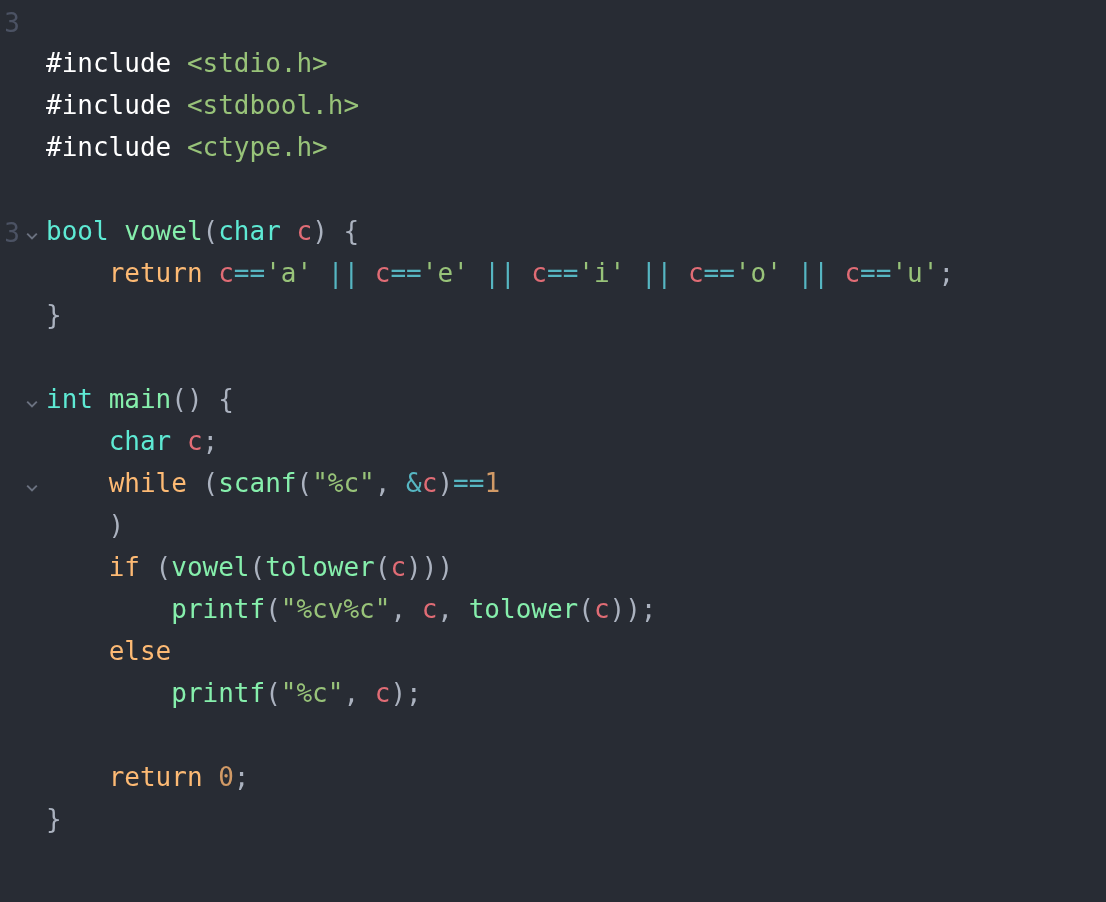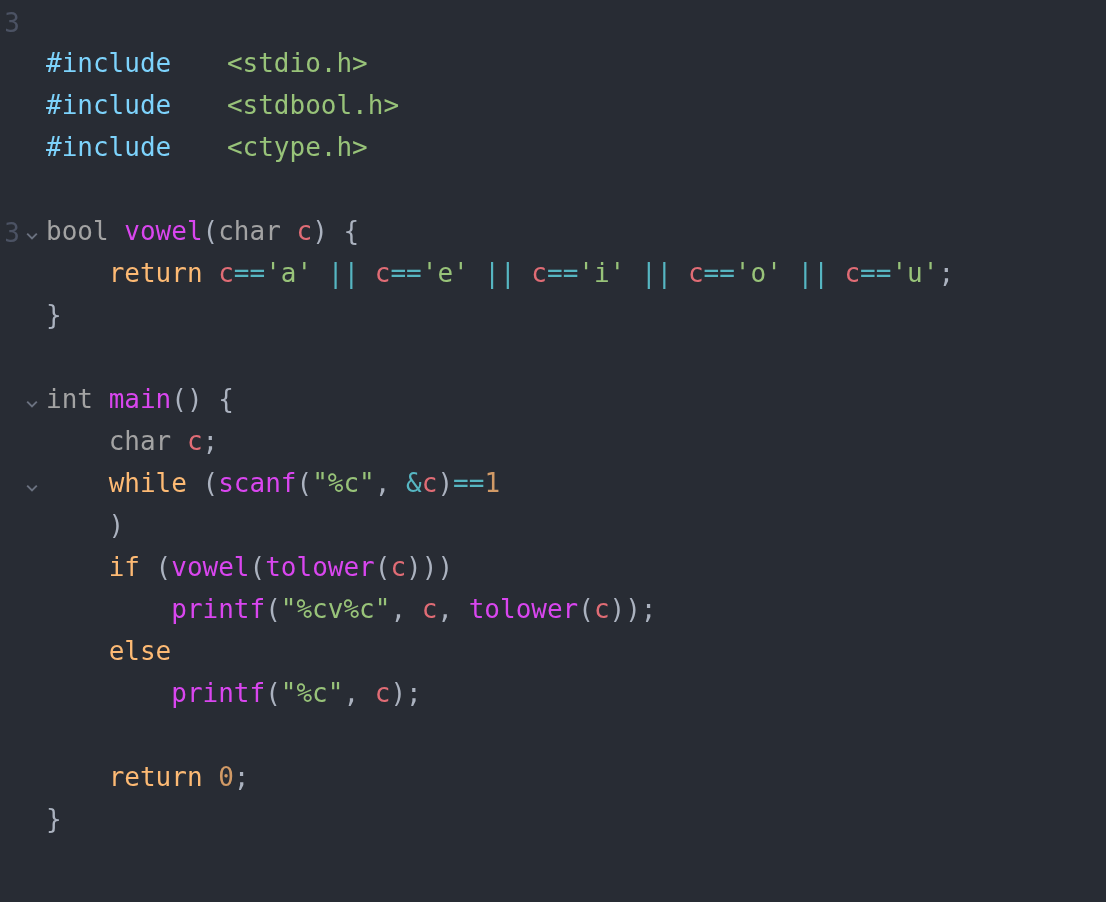--- a/index.html
+++ b/index.html
@@ -49,29 +49,29 @@
   .code-area {
     flex: 1 1 auto;
     padding-left: 8px;
     white-space: pre;
   }
   .code-line {
     height: 42px;
     white-space: pre;
   }
   
-  .pp   { color: #7dd3fc; } 
+  .pp   { color: #ffffff; } 
   .kw   { color: #fdba74; } 
-  .ty2  { color: #a3a3a3; } 
-  .fn   { color: #d946ef; } 
+  .ty2  { color: #5eead4; } 
+  .fn   { color: #86efac; } 
   .var2 { color: #e06c75; } 
   .op   { color: #56b6c2; } 
   .pun  { color: #abb2bf; } 
   .str  { color: #98c379; } 
-  .inc  { color: #98c379; margin-left: 40px; } 
+  .inc  { color: #98c379; } 
   .num  { color: #d19a66; } 
 </style>
 </head>
 <body>
 
 <div class="editor">
   <div class="gutter" id="gutter">
       <div class="gutter-row"><span class="line-num">3</span><span class="fold-icon"></span></div>
       <div class="gutter-row"><span class="line-num"> </span><span class="fold-icon"></span></div>
       <div class="gutter-row"><span class="line-num"> </span><span class="fold-icon"></span></div>

